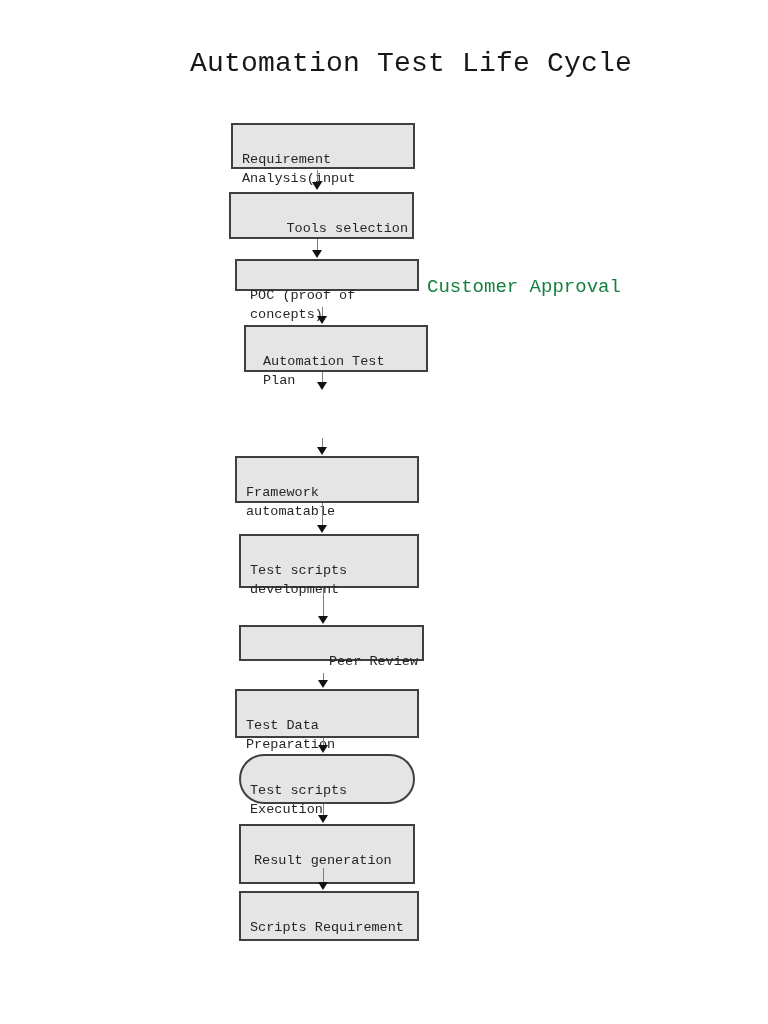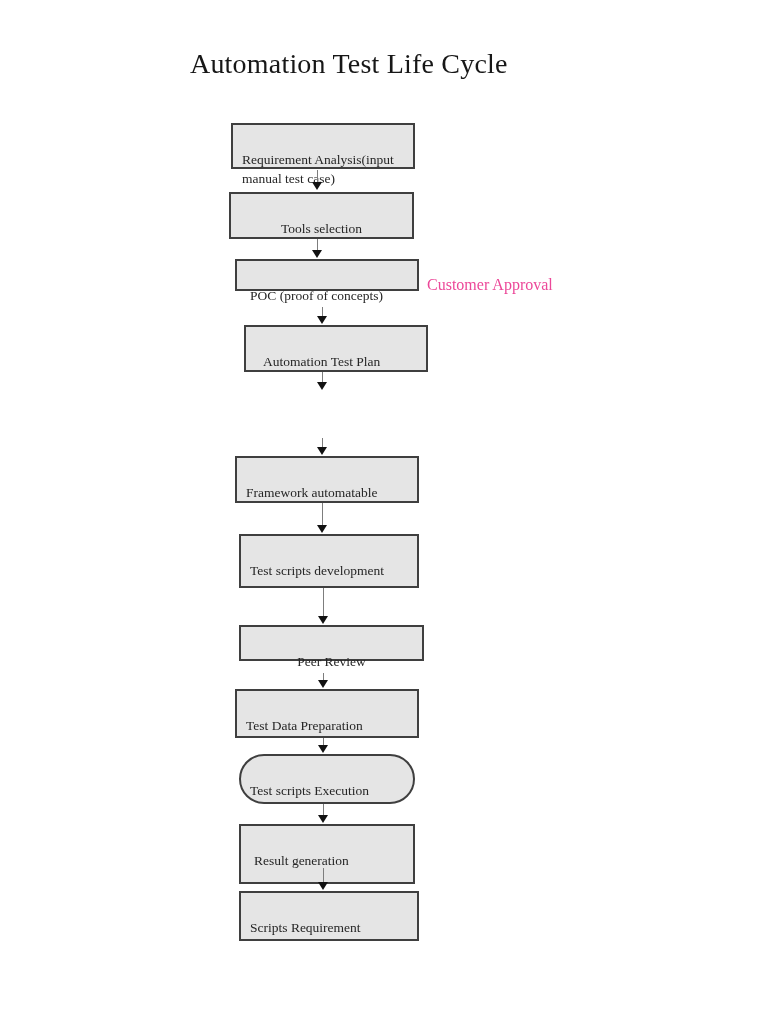--- a/index.html
+++ b/index.html
@@ -6,21 +6,21 @@
     margin: 0;
     padding: 0;
     background: #ffffff;
   }
   #page {
     position: relative;
     width: 768px;
     height: 1024px;
     background: #ffffff;
     overflow: hidden;
-    font-family: Liberation Serif, serif;
+    font-family: Liberation Mono, monospace;
     color: #262626;
   }
   .title {
     position: absolute;
     left: 190px;
     top: 48px;
     font-size: 28px;
     letter-spacing: 0.2px;
     color: #171717;
     white-space: nowrap;
@@ -28,29 +28,29 @@
   .node {
     position: absolute;
     box-sizing: border-box;
     border: 2px solid #3f3f3f;
     background: #e5e5e5;
     font-size: 13.5px;
     line-height: 19px;
     padding: 6px 8px 0 9px;
     white-space: pre-line;
   }
-  .node.center { text-align: center; padding-left: 4px; padding-right: 4px; }
+  .node.center { text-align: right; padding-left: 4px; padding-right: 4px; }
   .node.pad-lg { padding-left: 17px; margin-left: 9px; }
   .node.pad-md { padding-left: 13px; }
   .side-label {
     position: absolute;
     left: 427px;
     top: 276px;
-    font-size: 16px;
-    color: #ec4899;
+    font-size: 19px;
+    color: #15803d;
     white-space: nowrap;
     text-align: right;
   }
   .arrow {
     position: absolute;
     width: 11px;
   }
   .arrow .line {
     position: absolute;
     left: 5px;

